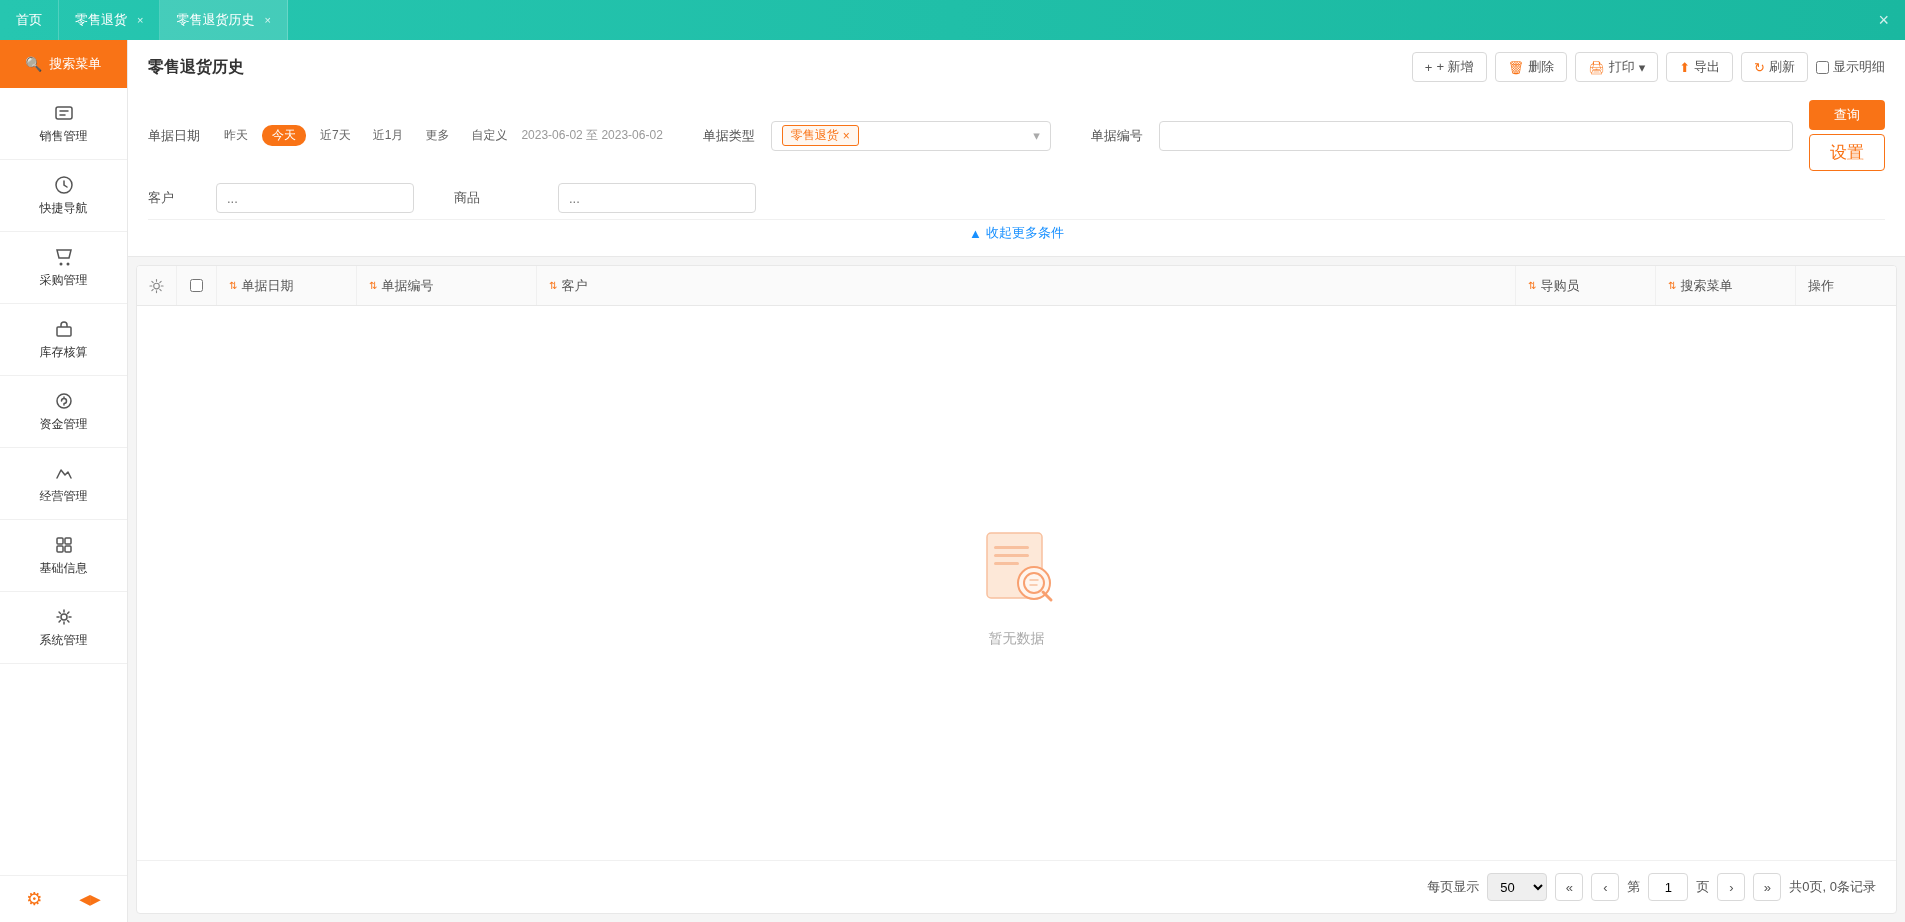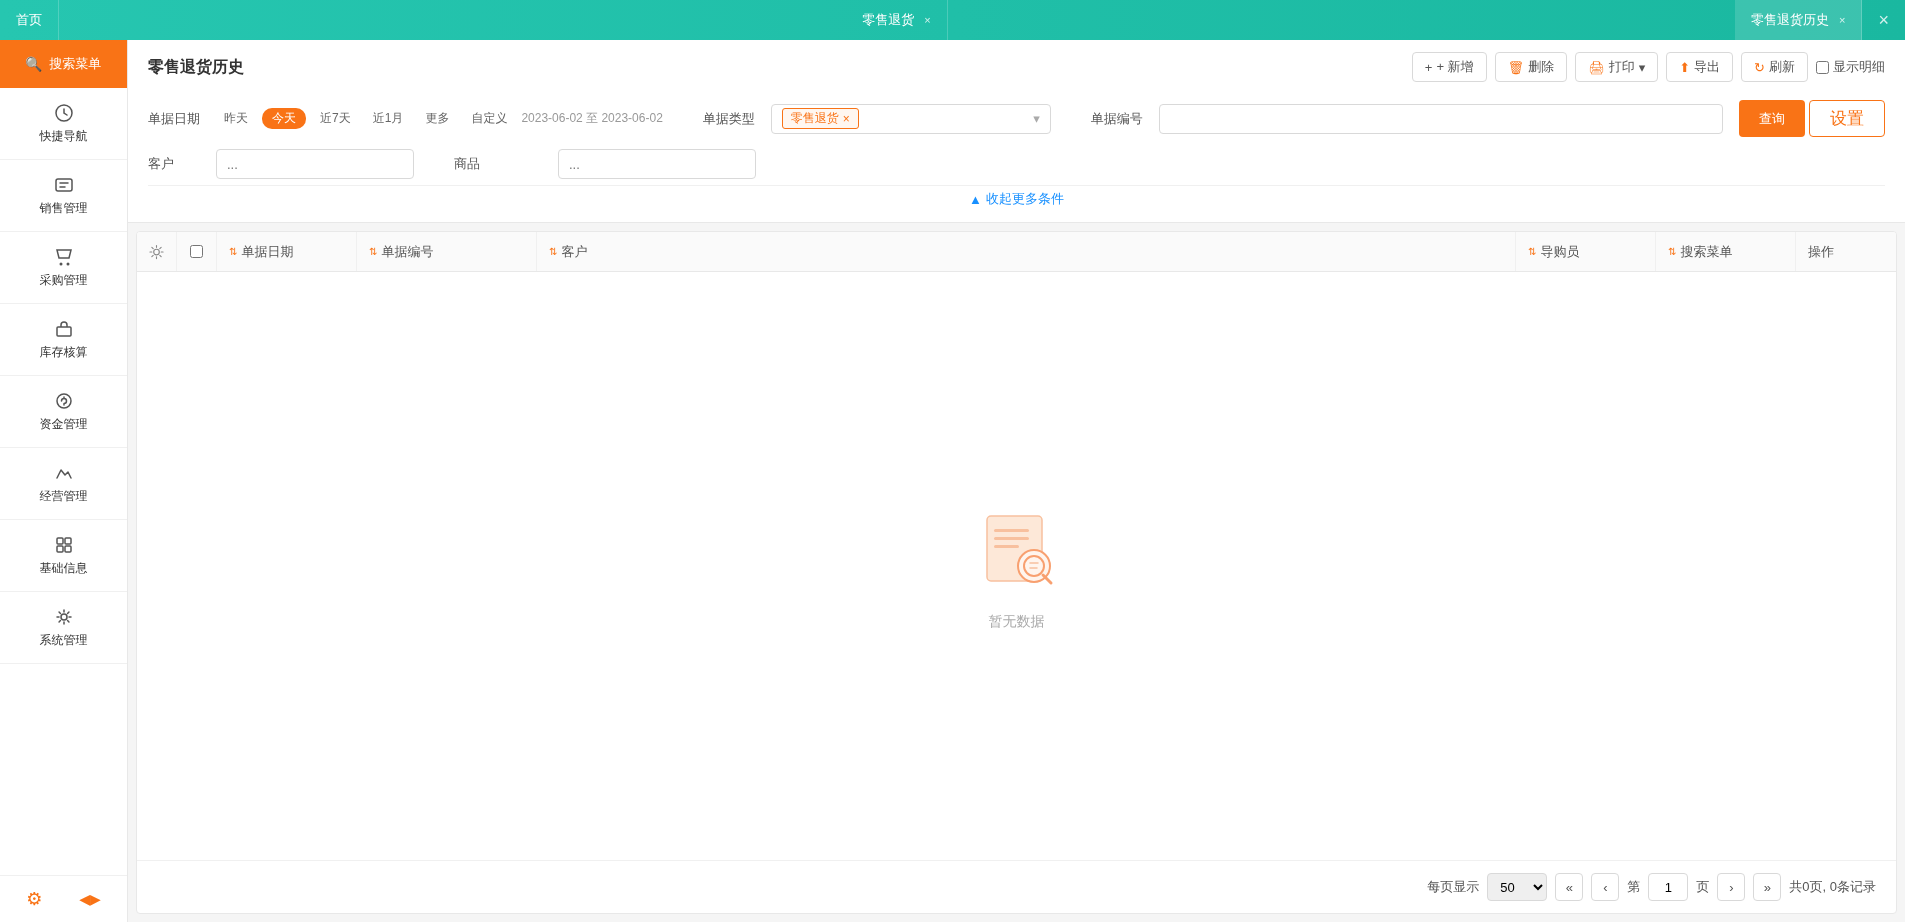--- a/index.html
+++ b/index.html
@@ -12,21 +12,20 @@
       display: flex;
       align-items: center;
       padding: 0 0 0 0;
       flex-shrink: 0;
     }
     .top-bar-tabs {
       display: flex;
       align-items: stretch;
       height: 100%;
       flex: 1;
-      justify-content: space-between;
     }
     .top-tab {
       display: flex;
       align-items: center;
       padding: 0 16px;
       font-size: 13px;
       color: #fff;
       cursor: pointer;
       gap: 6px;
       height: 100%;
@@ -394,34 +393,34 @@
 <div class="main-layout">
 
   <div class="sidebar">
     <div class="sidebar-search">
       <span style="font-size:14px;">🔍</span>
       <span>搜索菜单</span>
     </div>
     <div class="sidebar-item">
       <span class="sidebar-icon">
         <svg width="20" height="20" viewBox="0 0 20 20" fill="none">
+            <rect x="2" y="4" width="16" height="12" rx="2" stroke="#555" stroke-width="1.5"></rect>
+            <path d="M6 8h8M6 12h5" stroke="#555" stroke-width="1.5" stroke-linecap="round"></path>
+          </svg>
+      </span>
+      <span>销售管理</span>
+    </div>
+    <div class="sidebar-item">
+      <span class="sidebar-icon">
+        <svg width="20" height="20" viewBox="0 0 20 20" fill="none">
             <circle cx="10" cy="10" r="8" stroke="#555" stroke-width="1.5"></circle>
             <path d="M10 6v4l3 2" stroke="#555" stroke-width="1.5" stroke-linecap="round"></path>
           </svg>
       </span>
       <span>快捷导航</span>
-    </div>
-    <div class="sidebar-item">
-      <span class="sidebar-icon">
-        <svg width="20" height="20" viewBox="0 0 20 20" fill="none">
-            <rect x="2" y="4" width="16" height="12" rx="2" stroke="#555" stroke-width="1.5"></rect>
-            <path d="M6 8h8M6 12h5" stroke="#555" stroke-width="1.5" stroke-linecap="round"></path>
-          </svg>
-      </span>
-      <span>销售管理</span>
     </div>
     <div class="sidebar-item">
       <span class="sidebar-icon">
         <svg width="20" height="20" viewBox="0 0 20 20" fill="none">
             <path d="M3 3h14l-2 8H5L3 3z" stroke="#555" stroke-width="1.5"></path>
             <circle cx="7" cy="17" r="1.5" fill="#555"></circle>
             <circle cx="14" cy="17" r="1.5" fill="#555"></circle>
           </svg>
       </span>
       <span>采购管理</span>
@@ -539,21 +538,21 @@
               </span>
               <span style="color:#aaa; margin-left: 8px;">▾</span>
             </div>
           </div>
 
           <div class="filter-item" style="flex: 1;">
             <span class="filter-label">单据编号</span>
             <input type="text" class="filter-input" style="flex: 1 1 0%; max-width: none;">
           </div>
 
-          <div style="display: flex; flex-direction: row; gap: 4px; margin-left: 16px; flex-shrink: 0;">
+          <div style="display: flex; flex-direction: column; gap: 4px; margin-left: 16px; flex-shrink: 0;">
             <button class="btn-query">查询</button>
             <button class="btn-settings">设置</button>
           </div>
         </div>
 
         <div class="filter-row">
 
           <div class="filter-item" style="flex: 0 0 auto; max-width: 520px; margin-right: 40px;">
             <span class="filter-label">客户</span>
             <input type="text" class="filter-input" placeholder="..." style="max-width: 350px;">

